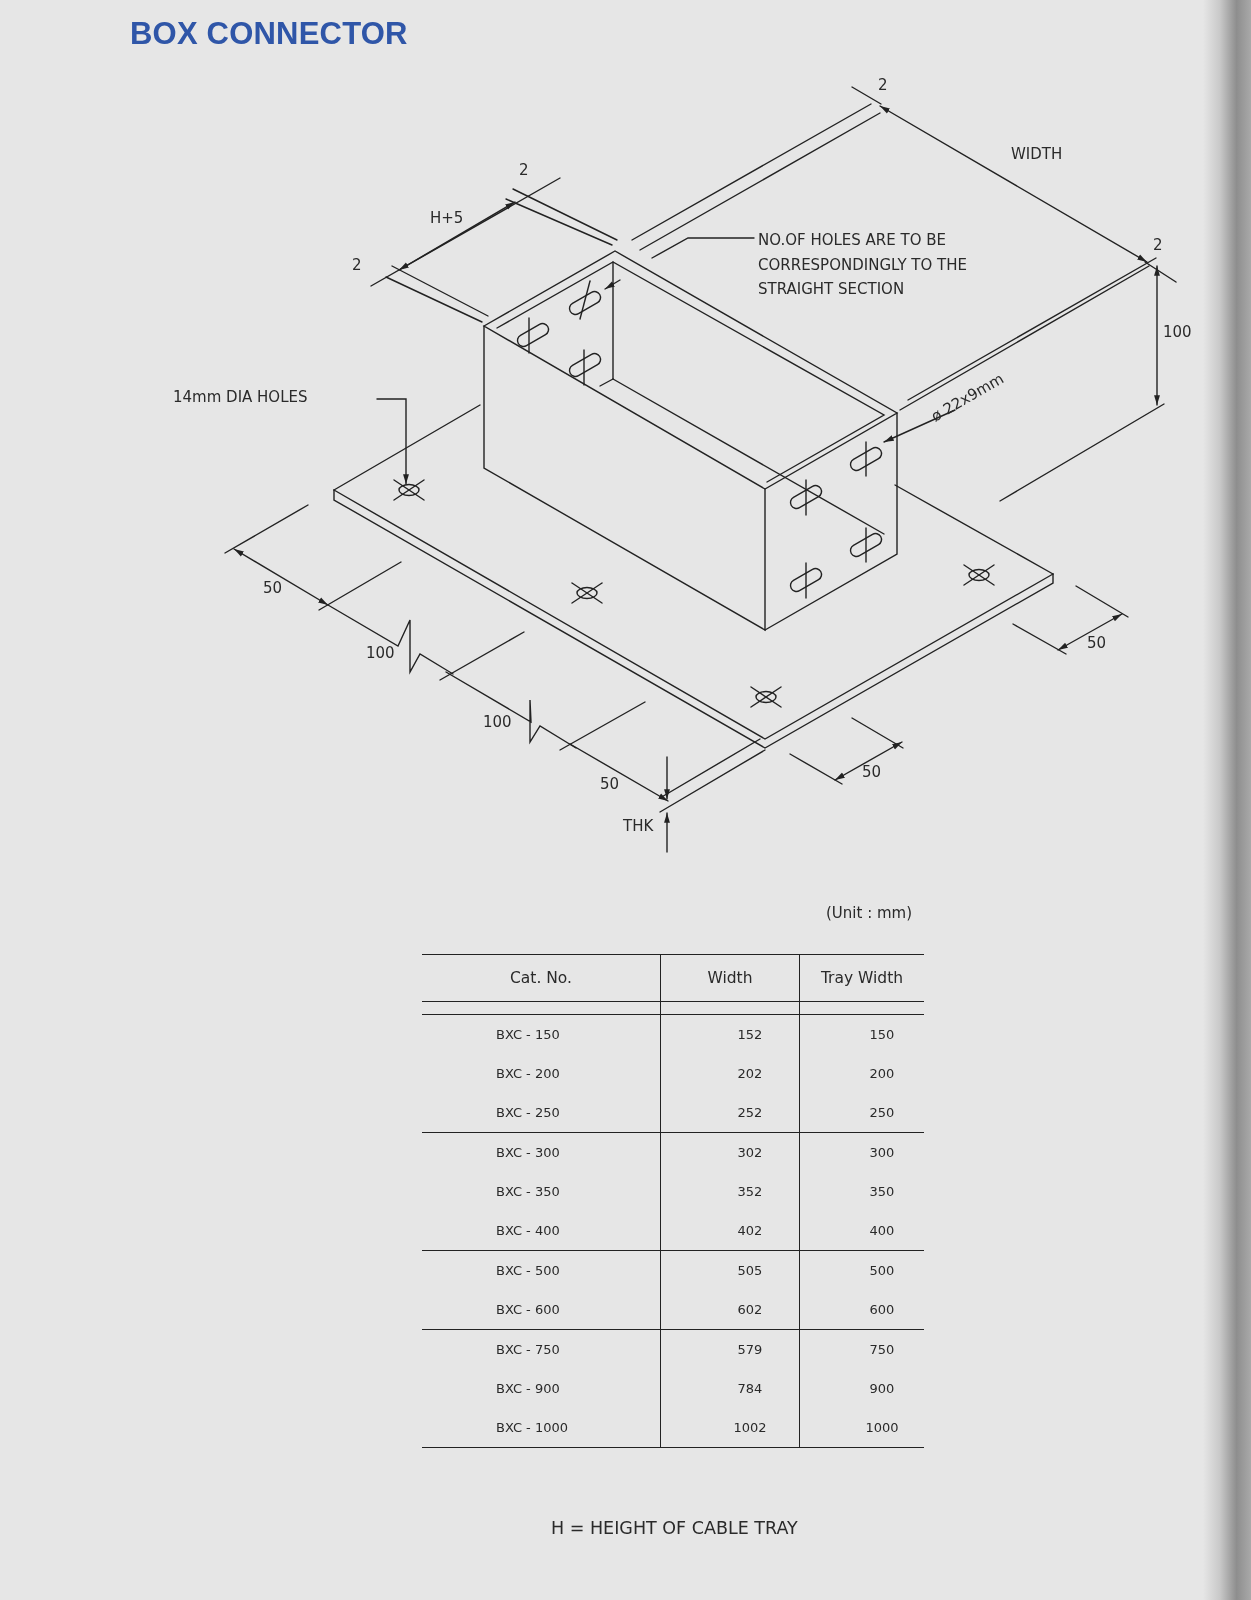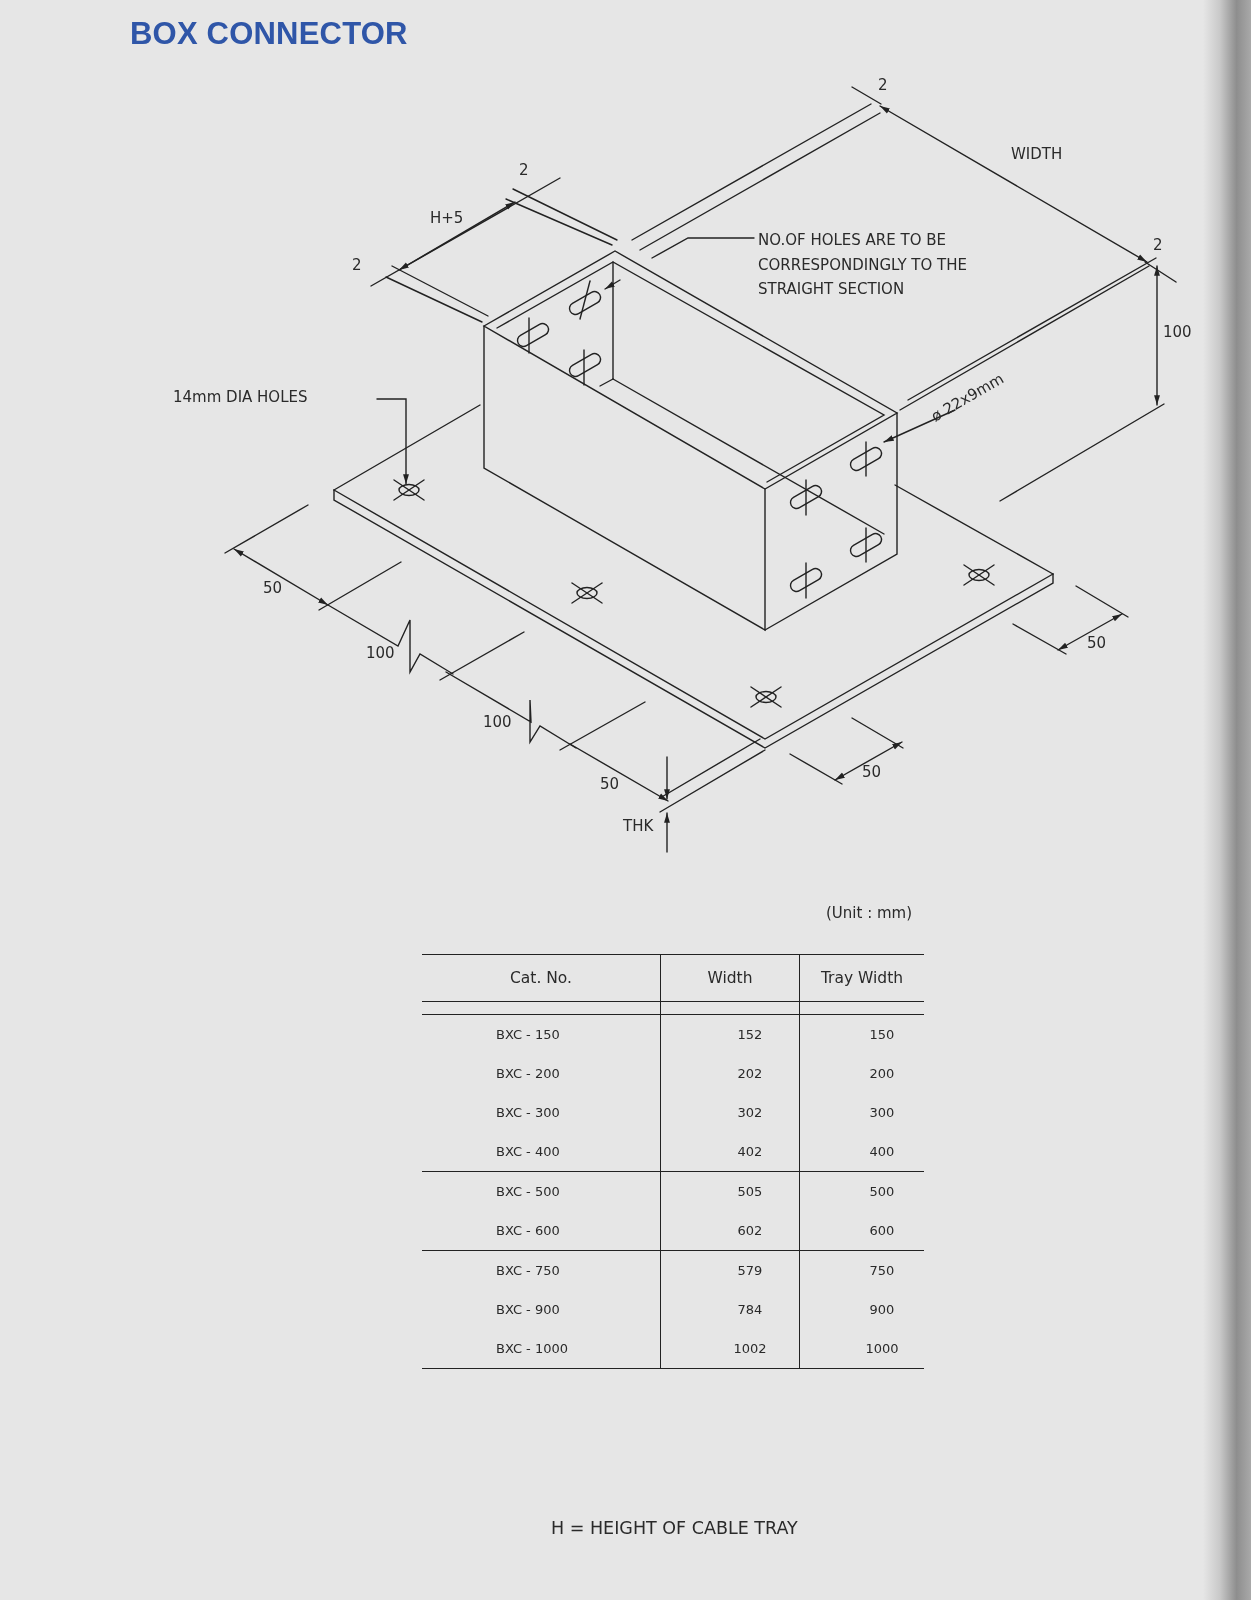--- a/index.html
+++ b/index.html
@@ -245,24 +245,34 @@
     <tr>
         <td class="c1">BXC - 150</td>
         <td class="c2">152</td>
         <td class="c3">150</td>
       </tr>
     <tr>
         <td class="c1">BXC - 200</td>
         <td class="c2">202</td>
         <td class="c3">200</td>
       </tr>
+    <tr class="group-end">
+        <td class="c1">BXC - 250</td>
+        <td class="c2">252</td>
+        <td class="c3">250</td>
+      </tr>
     <tr>
         <td class="c1">BXC - 300</td>
         <td class="c2">302</td>
         <td class="c3">300</td>
+      </tr>
+    <tr>
+        <td class="c1">BXC - 350</td>
+        <td class="c2">352</td>
+        <td class="c3">350</td>
       </tr>
     <tr class="group-end">
         <td class="c1">BXC - 400</td>
         <td class="c2">402</td>
         <td class="c3">400</td>
       </tr>
     <tr>
         <td class="c1">BXC - 500</td>
         <td class="c2">505</td>
         <td class="c3">500</td>

